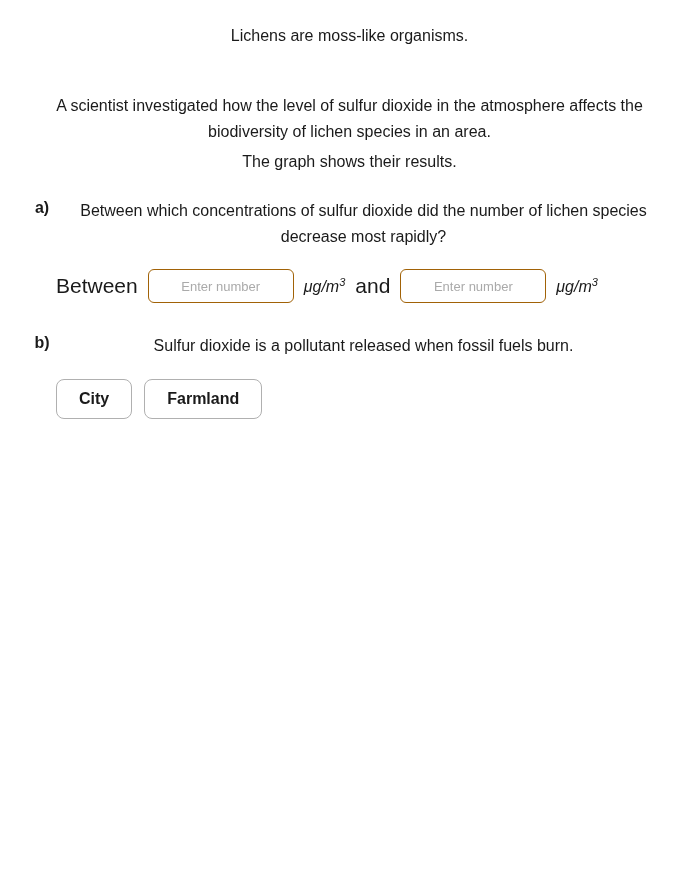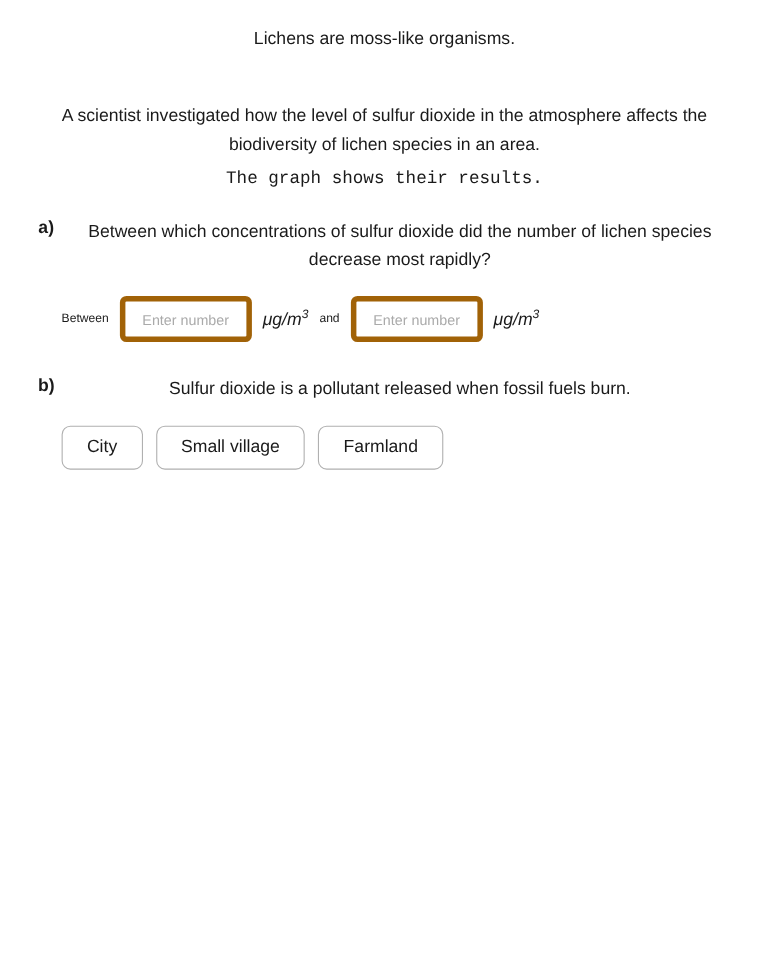--- a/index.html
+++ b/index.html
@@ -26,21 +26,20 @@
 
     .context-text {
       margin-bottom: 6px;
       line-height: 1.6;
       margin-top: 45px;
     }
 
     .graph-text {
       margin-bottom: 24px;
       line-height: 1.5;
-      font-family: Liberation Mono, monospace;
     }
 
     .question-block {
       margin-bottom: 30px;
     }
 
     .question-row {
       display: flex;
       align-items: flex-start;
       margin-bottom: 20px;
@@ -61,30 +60,30 @@
     .answer-row {
       display: flex;
       align-items: center;
       margin-left: 28px;
       gap: 10px;
       flex-wrap: wrap;
       margin-top: 14px;
     }
 
     .between-label {
-      font-size: 11px;
+      font-size: 21px;
     }
 
     .number-input {
-      border: 5px solid #a16207;
+      border: 1px solid #a16207;
       border-radius: 6px;
       padding: 8px 14px;
       font-size: 14px;
       color: #8b5cf6;
-      width: 120px;
+      width: 146px;
       outline: none;
       background: #fff;
     }
 
     .number-input::placeholder {
       color: #aaa;
       font-size: 13px;
     }
 
     .unit-label {
@@ -106,20 +105,21 @@
 
     .choice-btn {
       border: 1.5px solid #b0b0b0;
       border-radius: 8px;
       background: #fff;
       padding: 10px 22px;
       font-size: 16px;
       cursor: pointer;
       color: #1a1a1a;
       transition: background 0.15s;
+      font-weight: bold;
     }
   </style>
 </head>
 <body>
 
 <p class="intro-text">Lichens are moss-like organisms.</p>
 
 <p class="context-text">A scientist investigated how the level of sulfur dioxide in the atmosphere affects the biodiversity of lichen species in an area.</p>
 <p class="graph-text">The graph shows their results.</p>
 
@@ -142,16 +142,15 @@
 <div class="question-block">
   <div class="question-row">
     <span class="question-label">b)</span>
     <span class="question-text">
       <span>Sulfur dioxide is a pollutant released when fossil fuels burn.</span><br>
     </span>
   </div>
 
   <div class="choice-buttons">
     <button class="choice-btn">City</button>
-    <button class="choice-btn">Small village</button>
     <button class="choice-btn">Farmland</button>
   </div>
 </div>
 
 </body></html>

